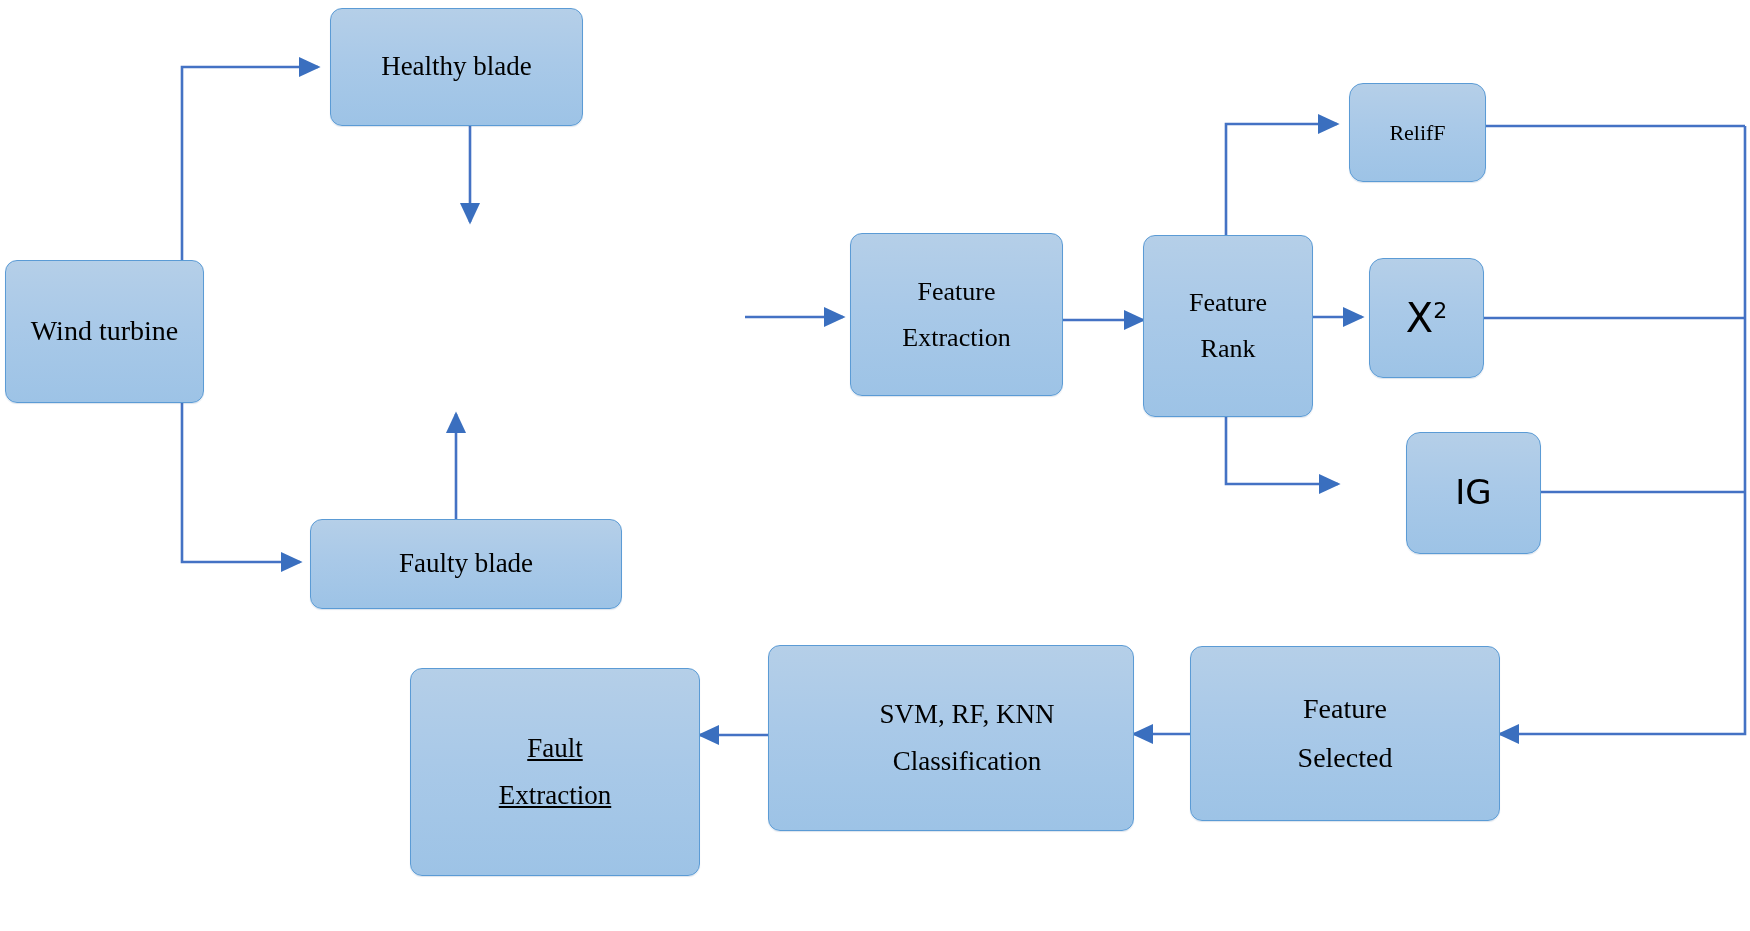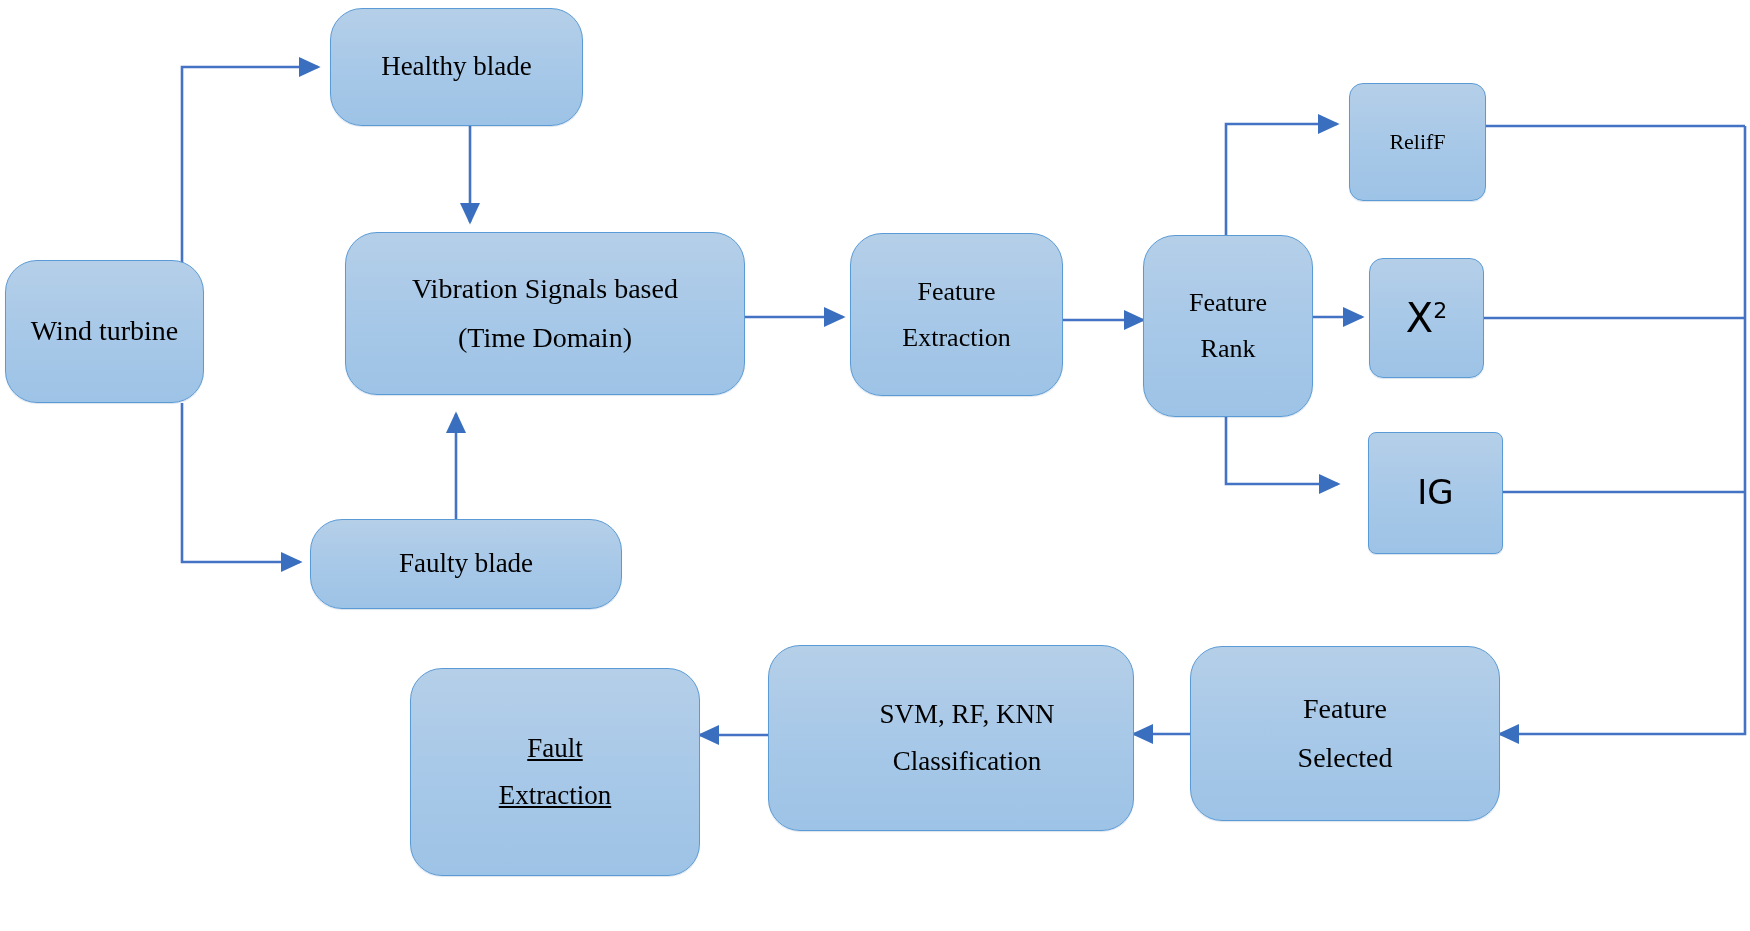--- a/index.html
+++ b/index.html
@@ -12,21 +12,21 @@
     width: 1750px;
     height: 931px;
     background: #ffffff;
     overflow: hidden;
     font-family: "Liberation Serif", "DejaVu Serif", serif;
   }
   .node {
     position: absolute;
     box-sizing: border-box;
     border: 1.6px solid #5b9bd5;
-    border-radius: 32px;
+    border-radius: 12px;
     background: linear-gradient(to bottom, #b5cfe8 0%, #a9c9e8 45%, #9dc3e6 100%);
     color: #000000;
     display: flex;
     flex-direction: column;
     align-items: center;
     justify-content: center;
     text-align: center;
     line-height: 1.15;
     box-shadow: 0 1px 1px rgba(60,100,150,0.18);
   }
@@ -112,44 +112,40 @@
   </div>
 
   <div class="node f27" style="left:330px; top:8px; width:253px; height:118px;">
     <span class="line">Healthy blade</span>
   </div>
 
   <div class="node f27" style="left:310px; top:519px; width:312px; height:90px;">
     <span class="line">Faulty blade</span>
   </div>
 
-  <div class="node f28" style="left:345px; top:232px; width:400px; height:163px;">
-    <span class="line">Vibration Signals based</span>
-    <span class="line">(Time Domain)</span>
-  </div>
 
   <div class="node f26" style="left:850px; top:233px; width:213px; height:163px;">
     <span class="line">Feature</span>
     <span class="line">Extraction</span>
   </div>
 
   <div class="node f26" style="left:1143px; top:235px; width:170px; height:182px;">
     <span class="line">Feature</span>
     <span class="line">Rank</span>
   </div>
 
-  <div class="node f22" style="left:1349px; top:83px; width:137px; height:118px; border-radius:14px;">
+  <div class="node f22" style="left:1349px; top:83px; width:137px; height:99px; border-radius:14px;">
     <span class="line">RelifF</span>
   </div>
 
   <div class="node" style="left:1369px; top:258px; width:115px; height:120px; border-radius:14px;">
     <span class="line chi"><span>Χ</span><sup>2</sup></span>
   </div>
 
-  <div class="node" style="left:1368px; top:432px; width:135px; height:122px; border-radius:8px;">
+  <div class="node" style="left:1406px; top:432px; width:135px; height:122px; border-radius:14px;">
     <span class="line ig">IG</span>
   </div>
 
   <div class="node f28" style="left:1190px; top:646px; width:310px; height:175px;">
     <span class="line">Feature</span>
     <span class="line">Selected</span>
   </div>
 
   <div class="node f27" style="left:768px; top:645px; width:366px; height:186px;padding-left:32px;">
     <span class="line">SVM, RF, KNN</span>

